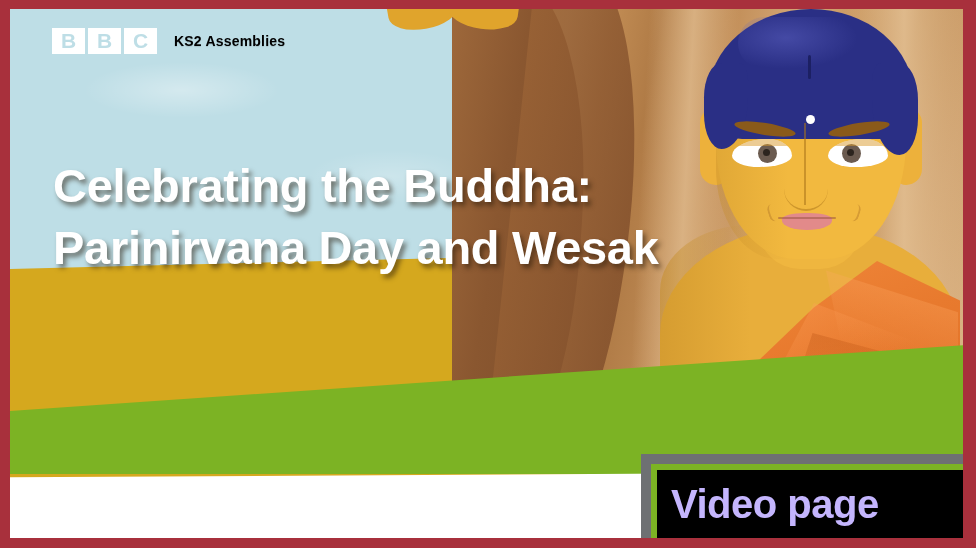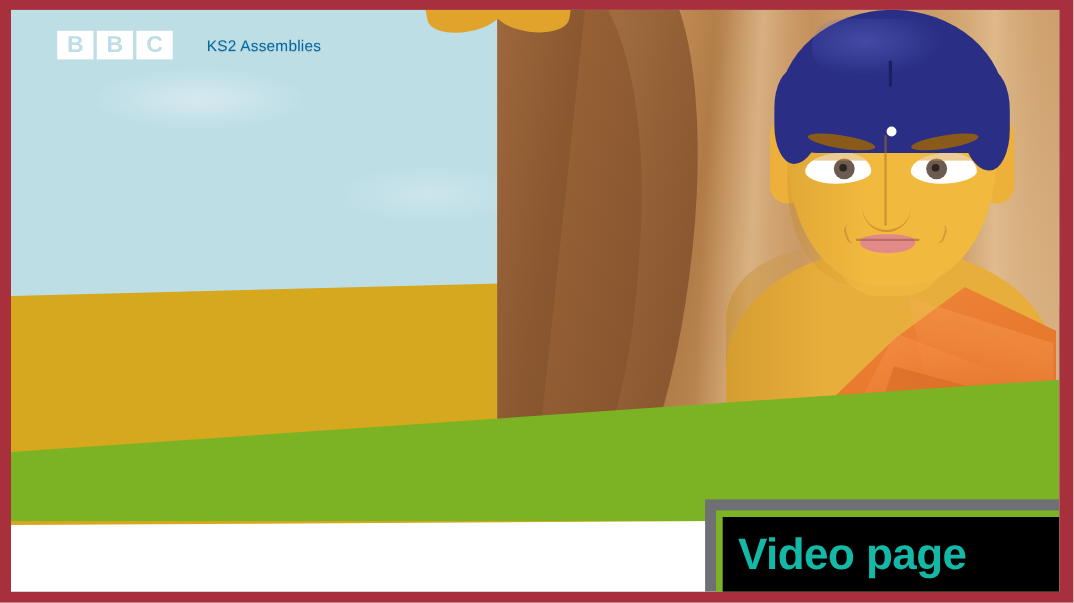--- a/index.html
+++ b/index.html
@@ -311,24 +311,24 @@
   .bbc-logo { display: flex; gap: 3px; }
   .bbc-block {
     width: 33px; height: 26px;
     background: #FFFFFF;
     color: #BEDEE6;
     font-size: 21px; font-weight: 700;
     line-height: 26px; text-align: center;
     font-family: "Liberation Sans", sans-serif;
   }
   .brand-label {
-    margin-left: 31px;
-    color: #0369a1;
+    margin-left: 17px;
+    color: #000000;
     font-size: 14px;
-    font-weight: 400;
+    font-weight: 700;
     letter-spacing: .2px;
     text-shadow: 0 1px 1px rgba(0,0,0,.12);
   }
 
   
   .title {
     position: absolute; left: 43px; top: 146px;
     width: 780px;
     color: #FFFFFF;
     font-size: 47px;
@@ -367,21 +367,21 @@
     padding: 6px 0 0 6px;
   }
   .video-badge-screen {
     width: 100%; height: 100%;
     background: #000000;
     display: flex;
     align-items: center;
     padding-left: 14px;
   }
   .video-badge-label {
-    color: #14b8a6;
+    color: #c4b5fd;
     font-size: 40px;
     font-weight: 700;
     letter-spacing: -.5px;
     line-height: 1;
   }
 </style>
 </head>
 <body>
 
 <div id="page">
@@ -450,20 +450,24 @@
 
     <div class="header">
       <div class="bbc-logo">
         <div class="bbc-block">B</div>
         <div class="bbc-block">B</div>
         <div class="bbc-block">C</div>
       </div>
       <div class="brand-label">KS2 Assemblies</div>
     </div>
 
+    <div class="title">
+      <span class="title-line">Celebrating the Buddha:</span>
+      <span class="title-line">Parinirvana Day and Wesak</span>
+    </div>
 
     <div class="caption-bar"></div>
 
     <div class="video-badge">
       <div class="video-badge-inner">
         <div class="video-badge-screen">
           <span class="video-badge-label">Video page</span>
         </div>
       </div>
     </div>

